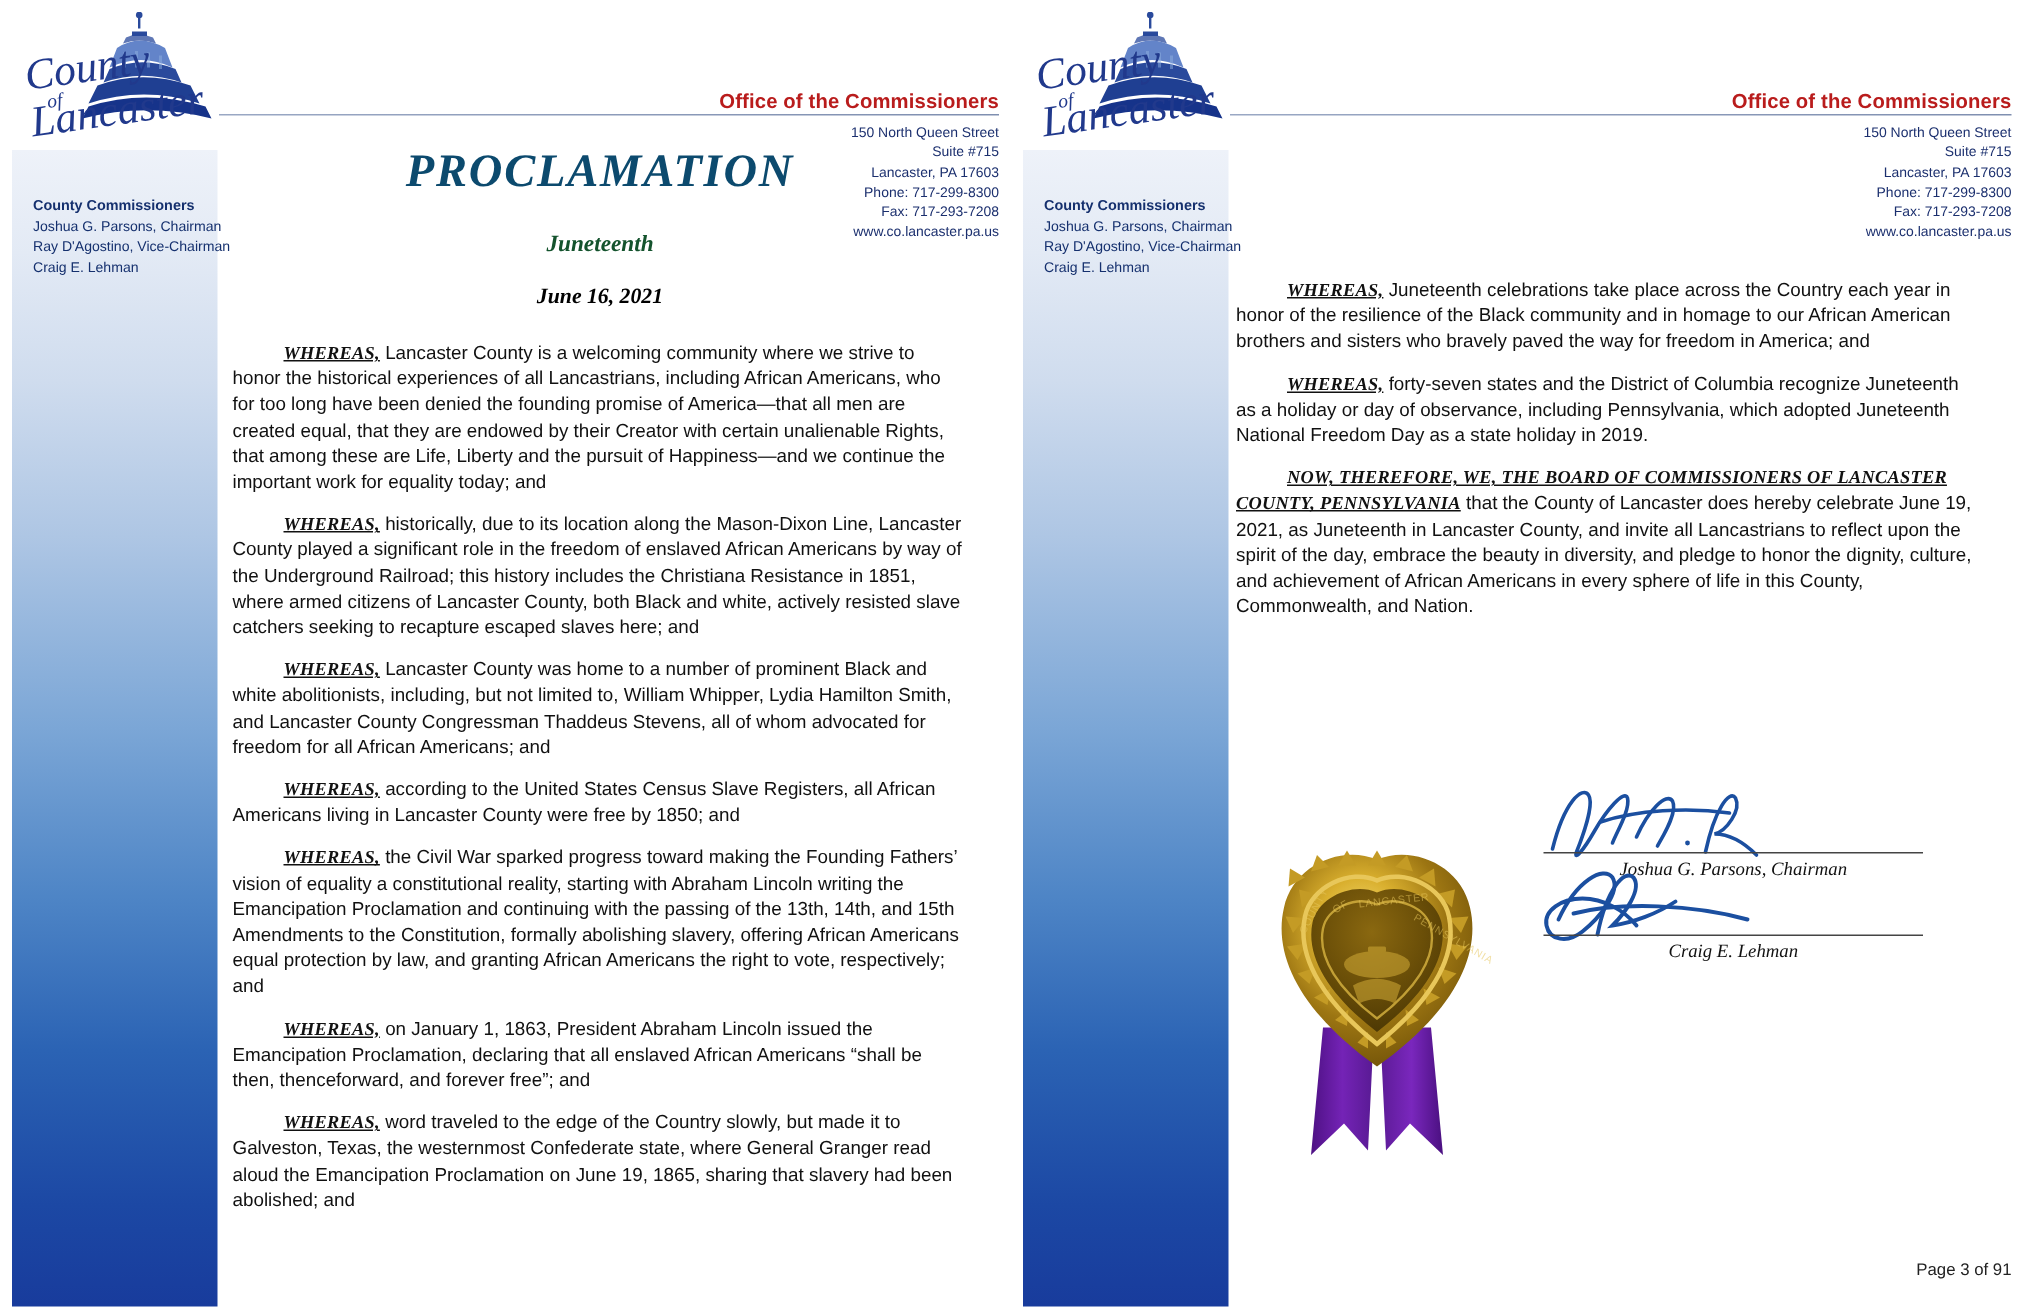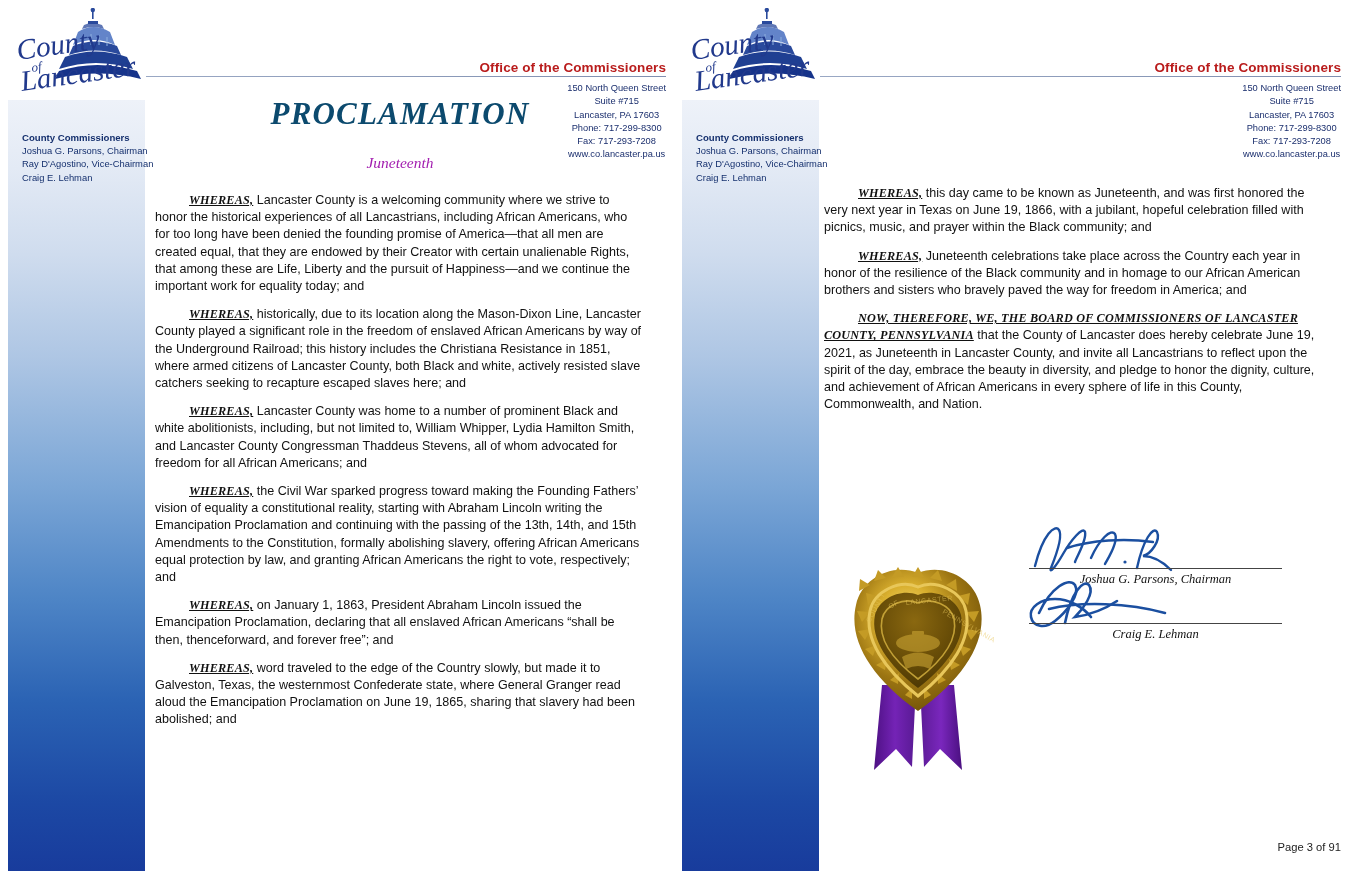--- a/index.html
+++ b/index.html
@@ -57,21 +57,21 @@
     font-size: 13.5px;
     font-weight: bold;
     color: #b91c1c;
     letter-spacing: 0.1px;
     white-space: nowrap;
   }
   .office-addr {
     position: absolute;
     right: 8px;
     top: 82px;
-    text-align: center;
+    text-align: right;
     font-size: 9.3px;
     line-height: 13.3px;
     color: #1b2f6e;
     white-space: nowrap;
   }
 
   
   .sidebar {
     position: absolute;
     left: 8px;
@@ -130,25 +130,25 @@
     font-weight: bold;
     font-style: italic;
     font-size: 31px;
     letter-spacing: 1.2px;
     color: #0c4a6e;
     margin: 0 0 2px 0;
   }
   .proc-sub {
     text-align: center;
     font-family: "Liberation Serif", serif;
-    font-weight: normal;
+    font-weight: bold;
     font-style: italic;
     font-size: 15.5px;
     margin: 22px 0 0 0;
-    color: #a21caf;
+    color: #14532d;
   }
   .proc-date {
     text-align: center;
     font-family: "Liberation Serif", serif;
     font-weight: bold;
     font-style: italic;
     font-size: 14.5px;
     margin: 18px 0 0 0;
     color: #000;
   }
@@ -300,24 +300,26 @@
         <ellipse cx="32" cy="28" rx="26" ry="21.5" fill="none" stroke="#ffffff" stroke-width="0.8" opacity="0.8"></ellipse>
         <path d="M32 45 C16 34 14 24 21 20 C26 17 31 21 32 24 C33 21 38 17 43 20 C50 24 48 34 32 45 Z" fill="#9fb6dd" opacity="0.85" stroke="#ffffff" stroke-width="1"></path>
         <path d="M25 27 h14 M26 30 q6 -4 12 0 M27 34 q5 4 10 0" stroke="#1b3478" stroke-width="1.3" fill="none"></path>
         <ellipse cx="32" cy="31" rx="5" ry="4" fill="#22407f" opacity="0.6"></ellipse>
       </svg>
     </div>
 
     <div class="doc">
       <div class="proc-title">PROCLAMATION</div>
       <div class="proc-sub">Juneteenth</div>
+      <div class="proc-date">June 16, 2021</div>
       <div class="body-text">
         <p class="para"><span class="lead">WHEREAS,</span><span> Lancaster County is a welcoming community where we strive to honor the historical experiences of all Lancastrians, including African Americans, who for too long have been denied the founding promise of America—that all men are created equal, that they are endowed by their Creator with certain unalienable Rights, that among these are Life, Liberty and the pursuit of Happiness—and we continue the important work for equality today; and</span></p>
         <p class="para"><span class="lead">WHEREAS,</span><span> historically, due to its location along the Mason-Dixon Line, Lancaster County played a significant role in the freedom of enslaved African Americans by way of the Underground Railroad; this history includes the Christiana Resistance in 1851, where armed citizens of Lancaster County, both Black and white, actively resisted slave catchers seeking to recapture escaped slaves here; and</span></p>
         <p class="para"><span class="lead">WHEREAS,</span><span> Lancaster County was home to a number of prominent Black and white abolitionists, including, but not limited to, William Whipper, Lydia Hamilton Smith, and Lancaster County Congressman Thaddeus Stevens, all of whom advocated for freedom for all African Americans; and</span></p>
+        <p class="para"><span class="lead">WHEREAS,</span><span> according to the United States Census Slave Registers, all African Americans living in Lancaster County were free by 1850; and</span></p>
         <p class="para"><span class="lead">WHEREAS,</span><span> the Civil War sparked progress toward making the Founding Fathers’ vision of equality a constitutional reality, starting with Abraham Lincoln writing the Emancipation Proclamation and continuing with the passing of the 13th, 14th, and 15th Amendments to the Constitution, formally abolishing slavery, offering African Americans equal protection by law, and granting African Americans the right to vote, respectively; and</span></p>
         <p class="para"><span class="lead">WHEREAS,</span><span> on January 1, 1863, President Abraham Lincoln issued the Emancipation Proclamation, declaring that all enslaved African Americans “shall be then, thenceforward, and forever free”; and</span></p>
         <p class="para"><span class="lead">WHEREAS,</span><span> word traveled to the edge of the Country slowly, but made it to Galveston, Texas, the westernmost Confederate state, where General Granger read aloud the Emancipation Proclamation on June 19, 1865, sharing that slavery had been abolished; and</span></p>
       </div>
     </div>
   </div>
 
   <div class="page right">
 
     <div class="logo">
@@ -369,22 +371,22 @@
         <ellipse cx="32" cy="28" rx="30" ry="25" fill="none" stroke="#ffffff" stroke-width="1.6" opacity="0.95"></ellipse>
         <ellipse cx="32" cy="28" rx="26" ry="21.5" fill="none" stroke="#ffffff" stroke-width="0.8" opacity="0.8"></ellipse>
         <path d="M32 45 C16 34 14 24 21 20 C26 17 31 21 32 24 C33 21 38 17 43 20 C50 24 48 34 32 45 Z" fill="#9fb6dd" opacity="0.85" stroke="#ffffff" stroke-width="1"></path>
         <path d="M25 27 h14 M26 30 q6 -4 12 0 M27 34 q5 4 10 0" stroke="#1b3478" stroke-width="1.3" fill="none"></path>
         <ellipse cx="32" cy="31" rx="5" ry="4" fill="#22407f" opacity="0.6"></ellipse>
       </svg>
     </div>
 
     <div class="doc">
       <div class="body-text">
-        <p class="para"><span class="lead">WHEREAS,</span><span> this day came to be known as Juneteenth, and was first honored the very next year in Texas on June 19, 1866, with a jubilant, hopeful celebration filled with picnics, music, and prayer within the Black community; and</span></p>
         <p class="para"><span class="lead">WHEREAS,</span><span> Juneteenth celebrations take place across the Country each year in honor of the resilience of the Black community and in homage to our African American brothers and sisters who bravely paved the way for freedom in America; and</span></p>
+        <p class="para"><span class="lead">WHEREAS,</span><span> forty-seven states and the District of Columbia recognize Juneteenth as a holiday or day of observance, including Pennsylvania, which adopted Juneteenth National Freedom Day as a state holiday in 2019.</span></p>
         <p class="para"><span class="lead">NOW, THEREFORE, WE, THE BOARD OF COMMISSIONERS OF LANCASTER COUNTY, PENNSYLVANIA</span><span> that the County of Lancaster does hereby celebrate June 19, 2021, as Juneteenth in Lancaster County, and invite all Lancastrians to reflect upon the spirit of the day, embrace the beauty in diversity, and pledge to honor the dignity, culture, and achievement of African Americans in every sphere of life in this County, Commonwealth, and Nation.</span></p>
       </div>
     </div>
 
     <svg class="gold-seal" viewBox="0 0 160 215">
       <defs>
         <radialGradient id="goldGrad" cx="42%" cy="34%" r="72%">
           <stop offset="0%" stop-color="#f6e07a"></stop>
           <stop offset="32%" stop-color="#d9af2e"></stop>
           <stop offset="62%" stop-color="#9c7512"></stop>

